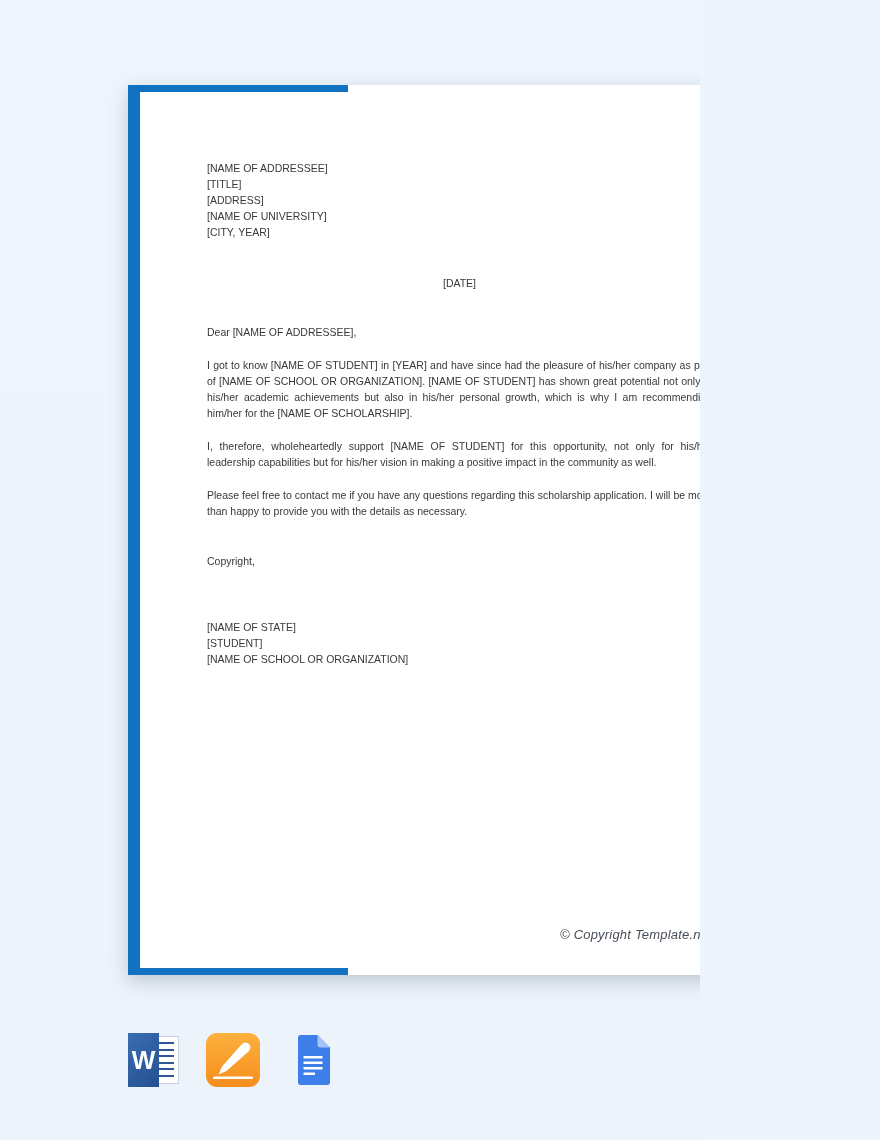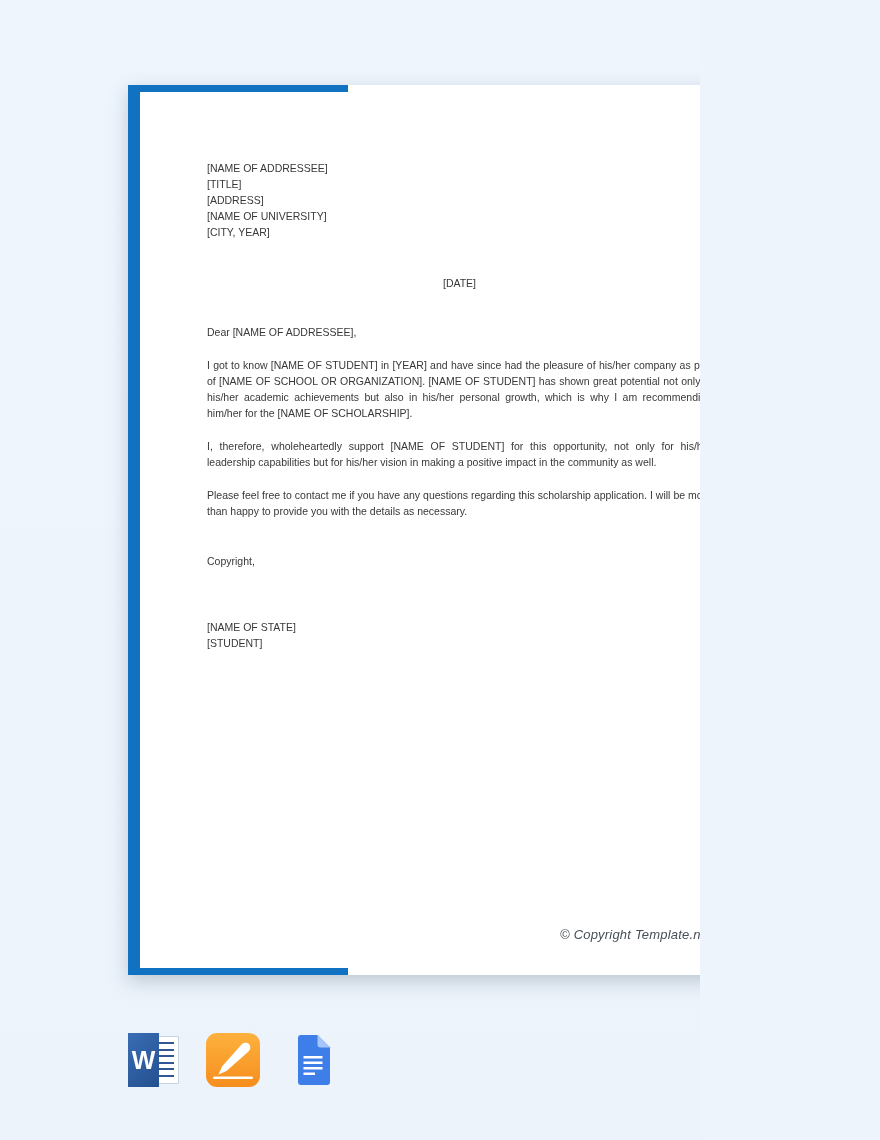--- a/index.html
+++ b/index.html
@@ -113,20 +113,21 @@
 
       <p class="para">I got to know [NAME OF STUDENT] in [YEAR] and have since had the pleasure of his/her company as part of [NAME OF SCHOOL OR ORGANIZATION]. [NAME OF STUDENT] has shown great potential not only in his/her academic achievements but also in his/her personal growth, which is why I am recommending him/her for the [NAME OF SCHOLARSHIP].</p>
       <p class="para">I, therefore, wholeheartedly support [NAME OF STUDENT] for this opportunity, not only for his/her leadership capabilities but for his/her vision in making a positive impact in the community as well.</p>
       <p class="para">Please feel free to contact me if you have any questions regarding this scholarship application. I will be more than happy to provide you with the details as necessary.</p>
 
       <div class="closing">Copyright,</div>
 
       <div class="signature-block">
         <div>[NAME OF STATE]</div>
         <div>[STUDENT]</div>
+        <div>[NAME OF SCHOOL OR ORGANIZATION]</div>
       </div>
 
     </div>
 
     <div class="copyright">© Copyright Template.net</div>
   </div>
 
   <div class="icon-row">
 
     <div class="app-icon" title="">

